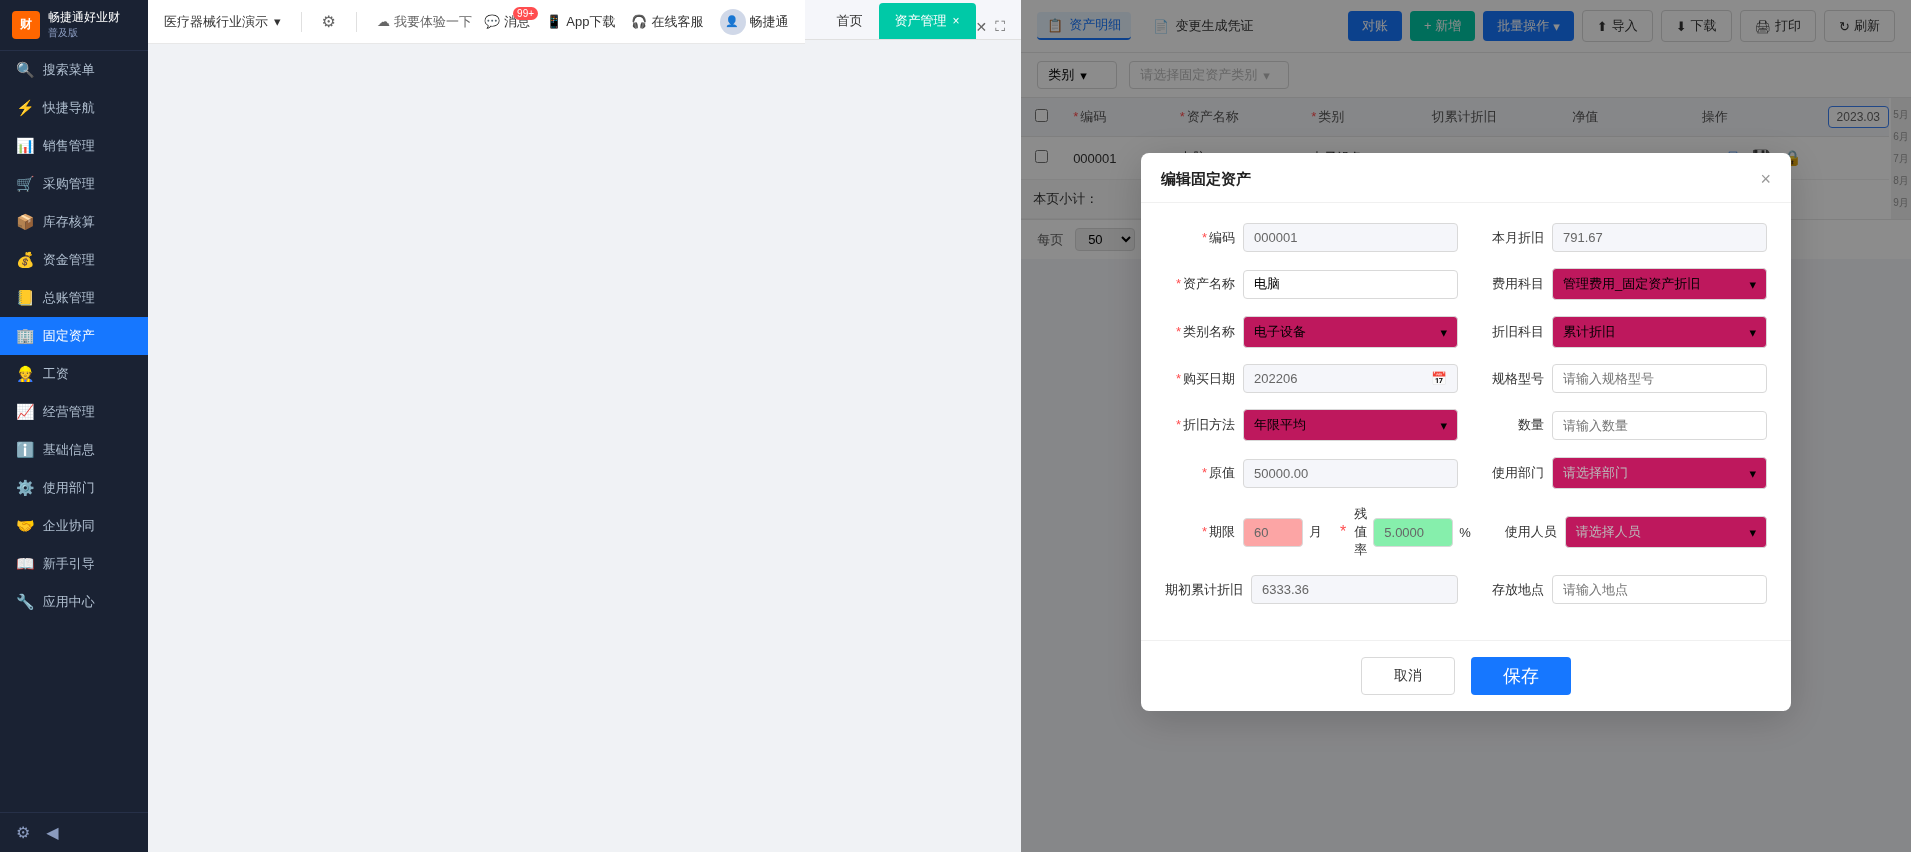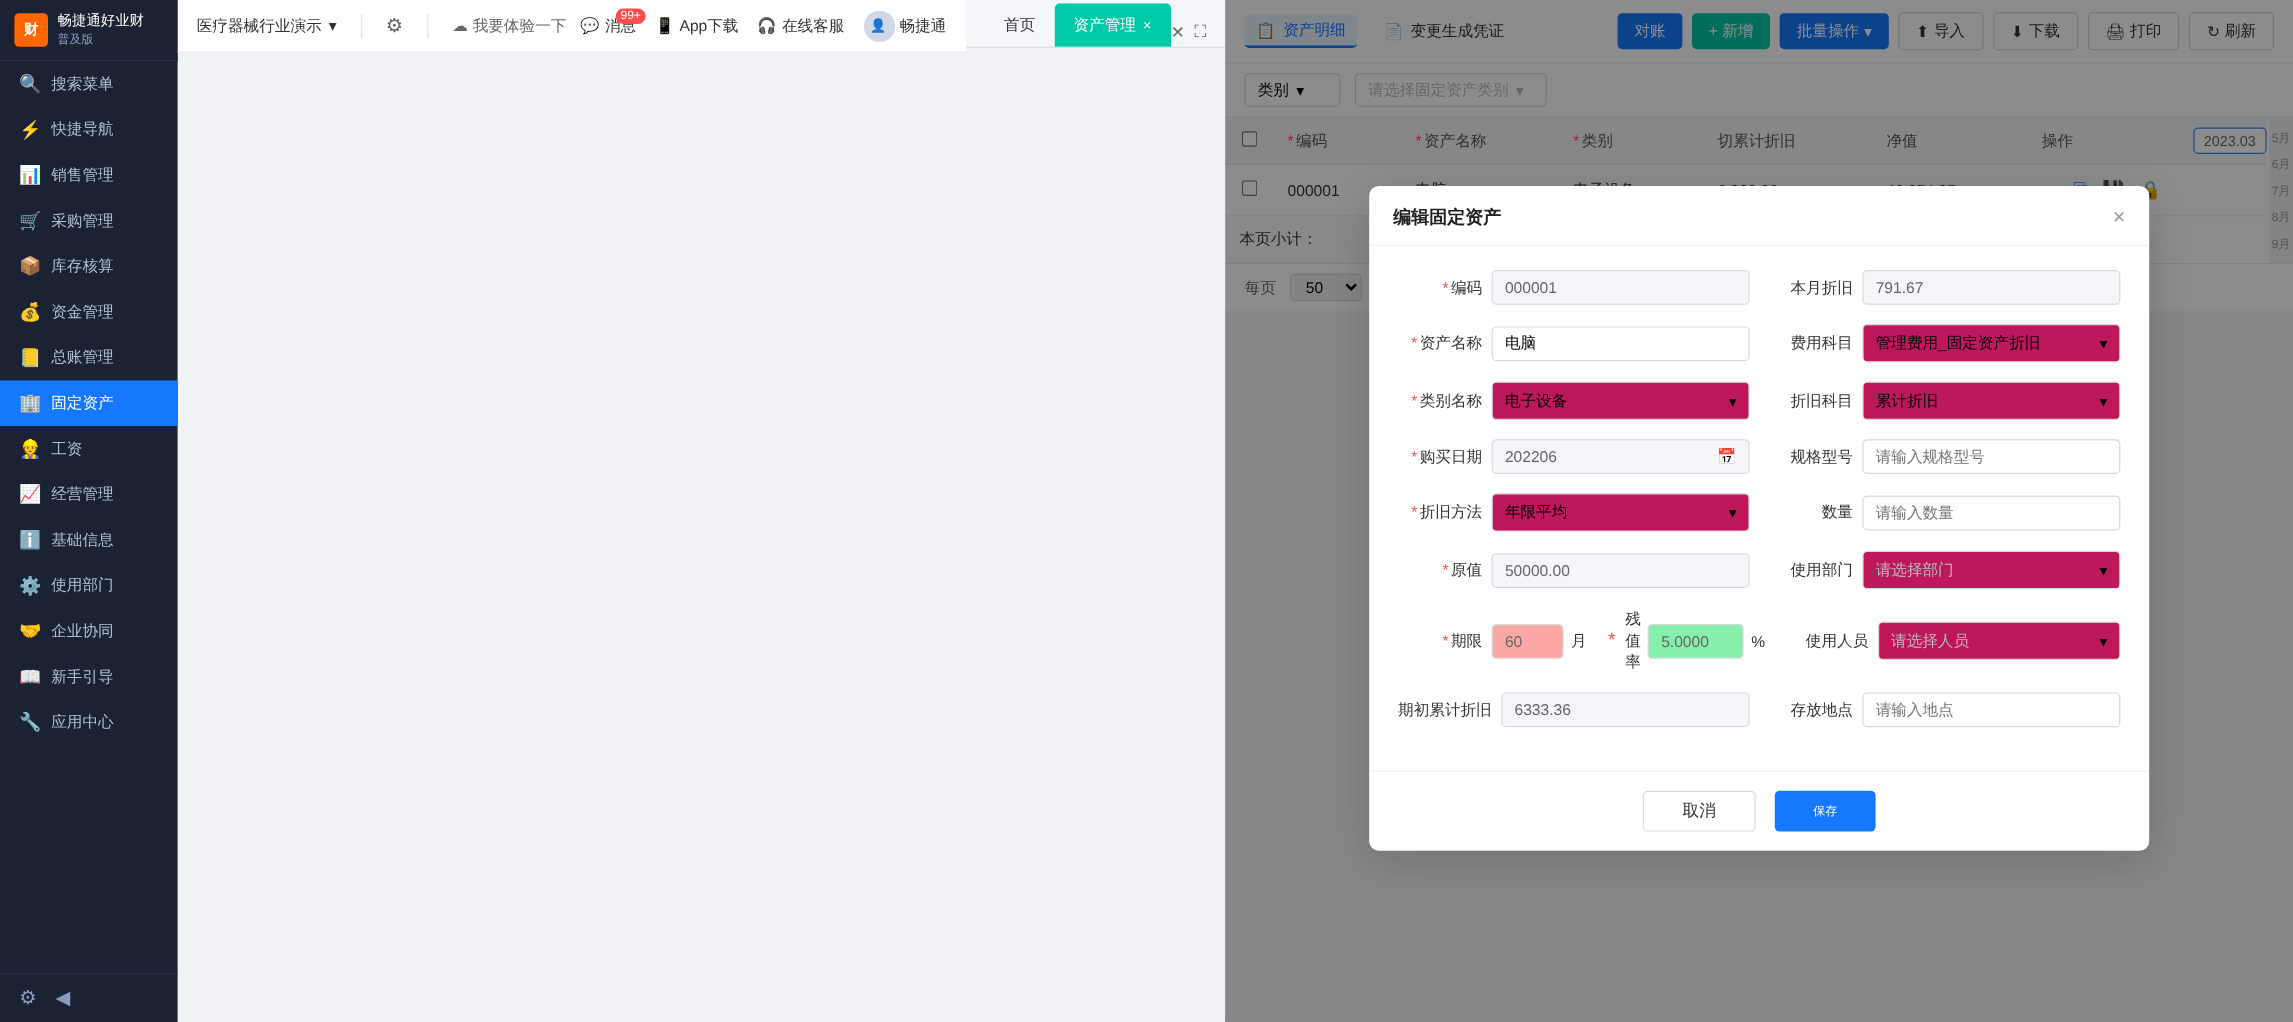--- a/index.html
+++ b/index.html
@@ -277,21 +277,21 @@
       display: flex;
       justify-content: center;
       gap: 16px;
     }
     .btn-cancel {
       border: 1px solid #d9d9d9; background: #fff; color: #333;
       padding: 7px 32px; border-radius: 4px; font-size: 14px; cursor: pointer;
     }
     .btn-save {
       background: #1677ff; color: #fff; border: none;
-      padding: 7px 32px; border-radius: 4px; font-size: 10px; cursor: pointer;
+      padding: 7px 32px; border-radius: 4px; font-size: 18px; cursor: pointer;
     }
 
     
     .date-badge {
       position: absolute;
       right: 22px;
       top: 8px;
       background: #fff;
       border: 1px solid #3b82f6;
       border-radius: 4px;

